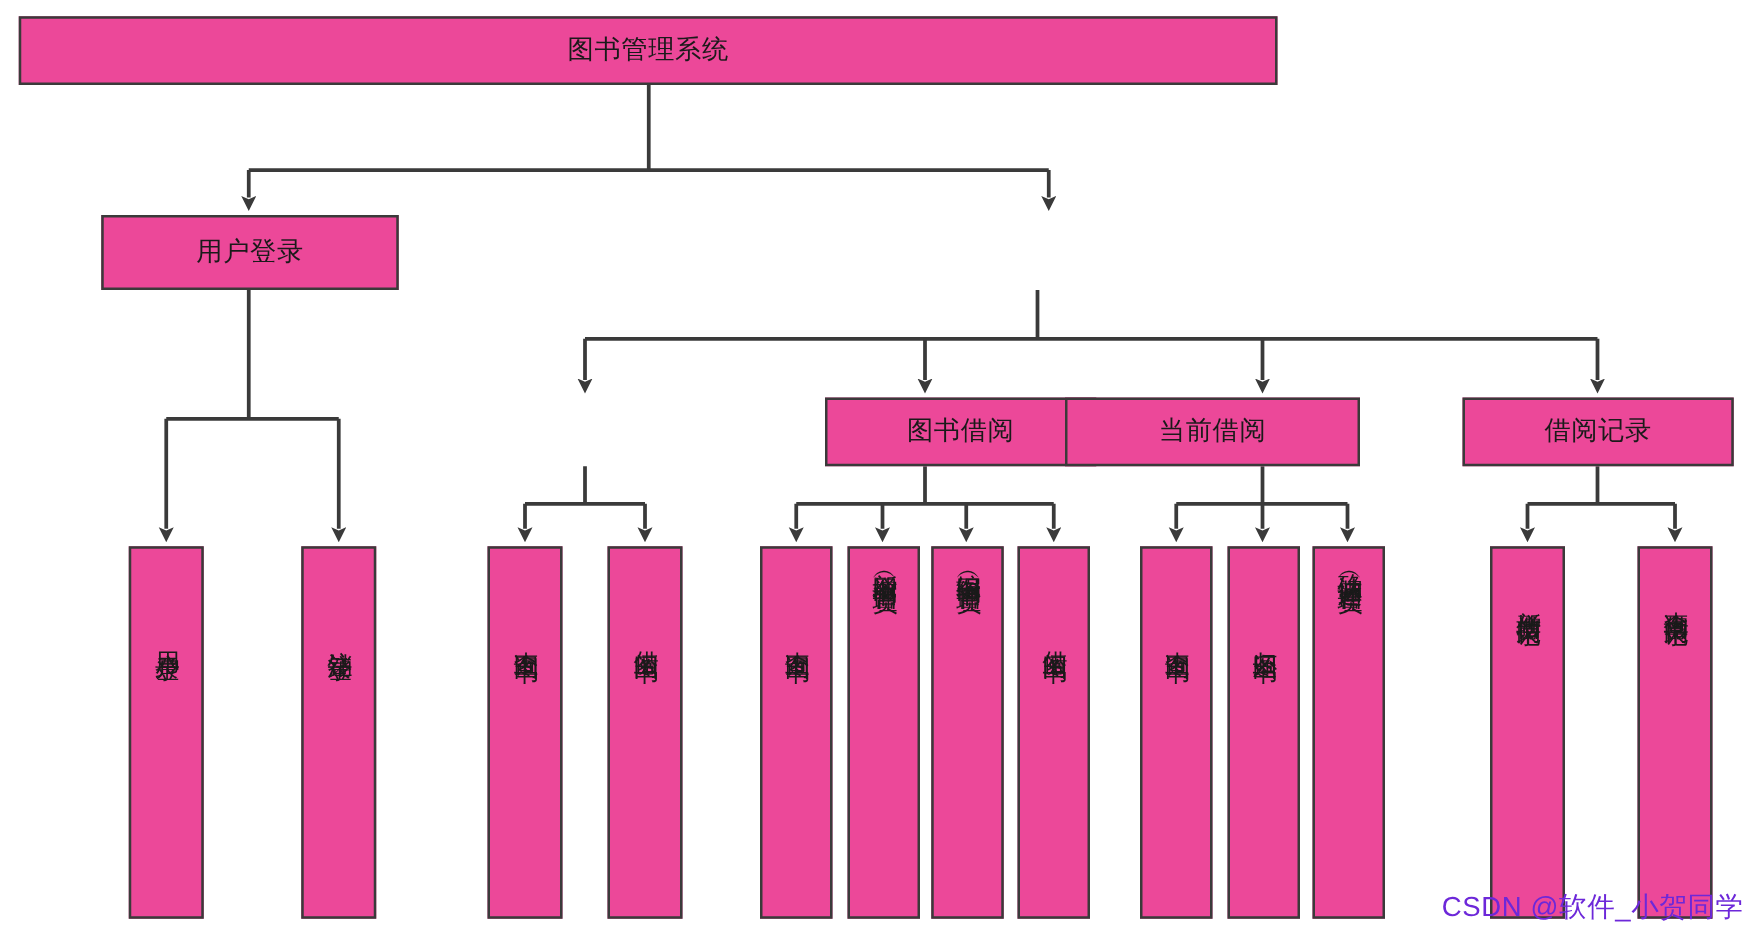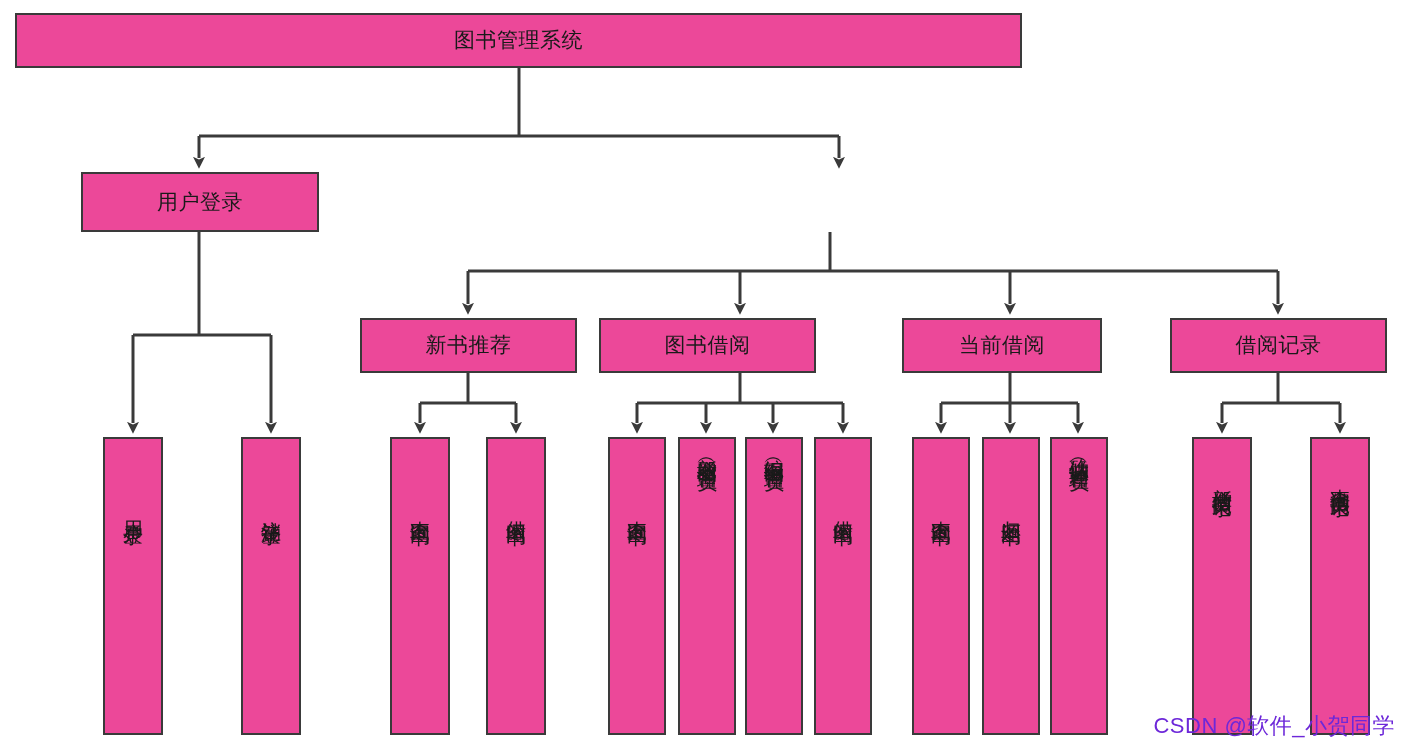--- a/index.html
+++ b/index.html
@@ -129,29 +129,26 @@
 
   <div class="node horiz" style="left:15px; top:13px; width:1007px; height:55px;">
     <span class="label">图书管理系统</span>
   </div>
 
   <div class="node horiz" style="left:81px; top:172px; width:238px; height:60px;">
     <span class="label">用户登录</span>
   </div>
 
 
-  <div class="node horiz" style="left:360px; top:318px; width:217px; height:55px;">
-    <span class="label">新书推荐</span>
-  </div>
-
-  <div class="node horiz" style="left:599px; top:318px; width:217px; height:55px;">
+
+  <div class="node horiz" style="left:660px; top:318px; width:217px; height:55px;">
     <span class="label">图书借阅</span>
   </div>
 
-  <div class="node horiz" style="left:902px; top:318px; width:200px; height:55px;">
+  <div class="node horiz" style="left:852px; top:318px; width:236px; height:55px;">
     <span class="label">当前借阅</span>
   </div>
 
   <div class="node horiz" style="left:1170px; top:318px; width:217px; height:55px;">
     <span class="label">借阅记录</span>
   </div>
 
   <div class="node vert" style="left:103px; top:437px; width:60px; height:298px; padding-top:66px;">
     <span class="label">用户登录</span>
   </div>

